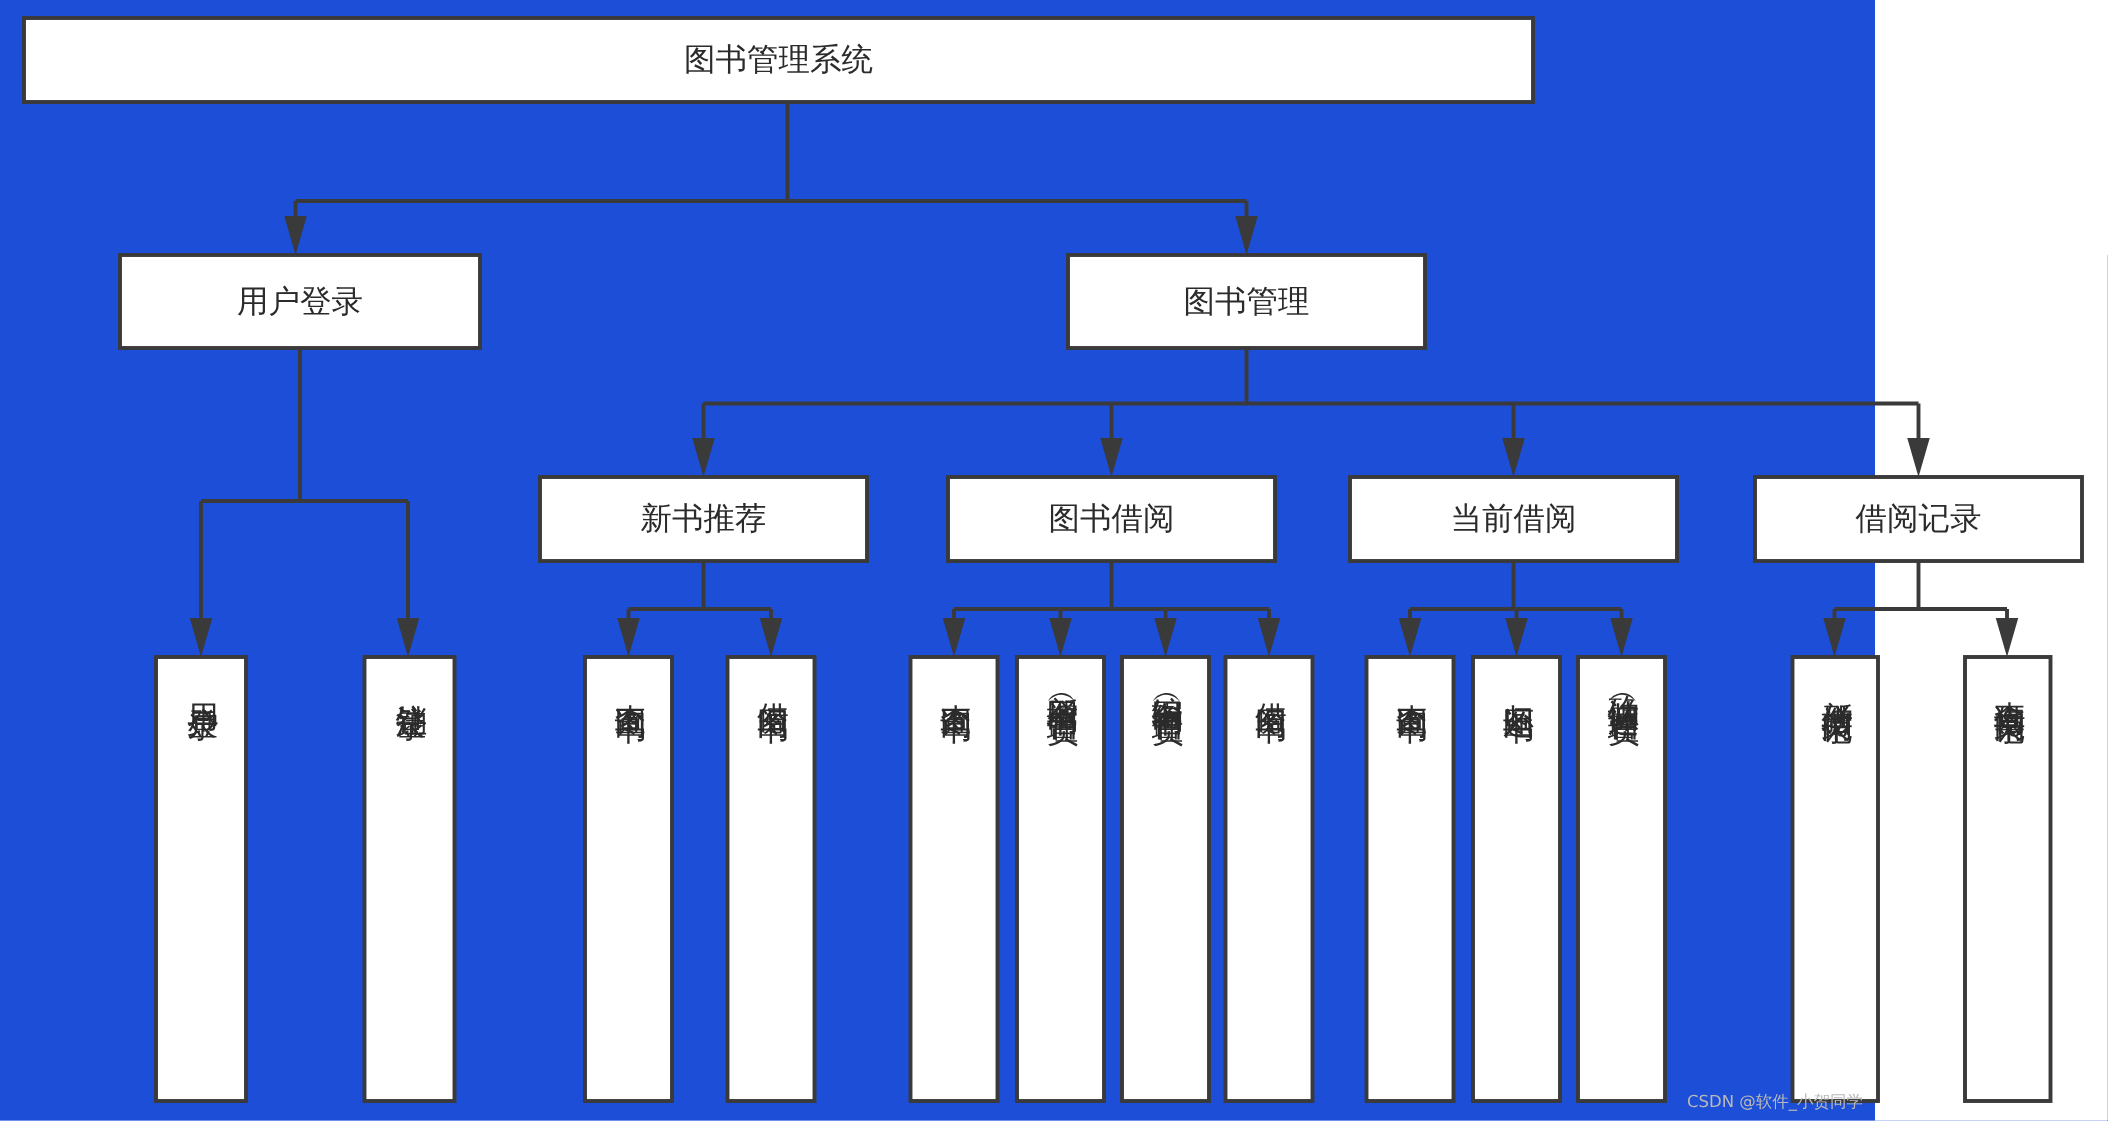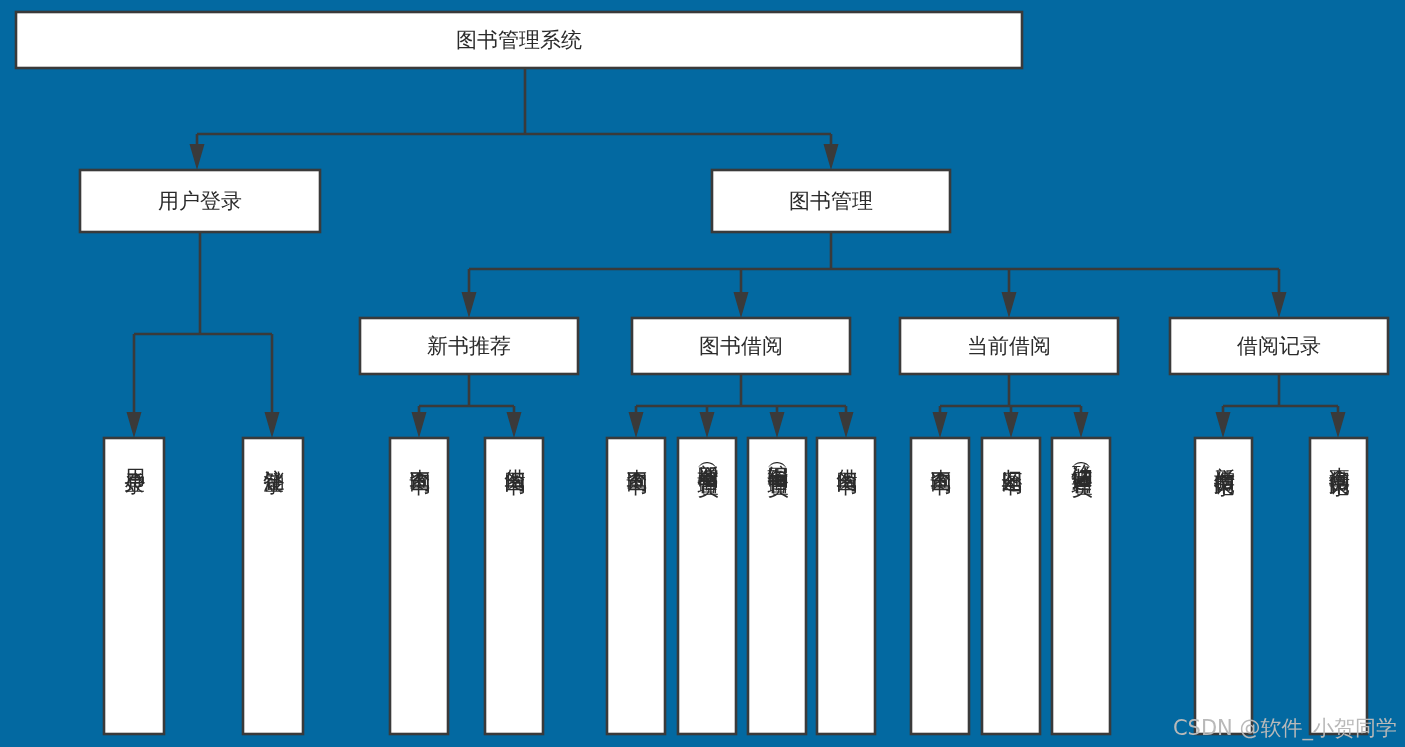--- a/index.html
+++ b/index.html
@@ -9,23 +9,23 @@
     background: #ffffff;
   }
   body {
     width: 1405px;
     height: 747px;
     overflow: hidden;
     font-family: "DejaVu Sans", "Liberation Sans", sans-serif;
   }
   #diagram-root {
     position: relative;
-    width: 1405px;
+    width: 1250px;
     height: 747px;
-    background: #0369a1;
+    background: #1d4ed8;
   }
   svg.diagram-canvas {
     position: absolute;
     left: 0;
     top: 0;
     width: 1405px;
     height: 747px;
     display: block;
   }
   .node-box {
@@ -58,21 +58,21 @@
     dominant-baseline: middle;
     writing-mode: vertical-rl;
     text-orientation: upright;
     letter-spacing: 2px;
   }
   .watermark-text {
     position: absolute;
     right: 8px;
     bottom: 5px;
     font-family: "DejaVu Sans", "Liberation Sans", sans-serif;
-    font-size: 21px;
+    font-size: 11px;
     color: #b9b9b9;
     white-space: nowrap;
     user-select: none;
   }
 </style>
 </head>
 <body>
 
 <div id="diagram-root">
 

